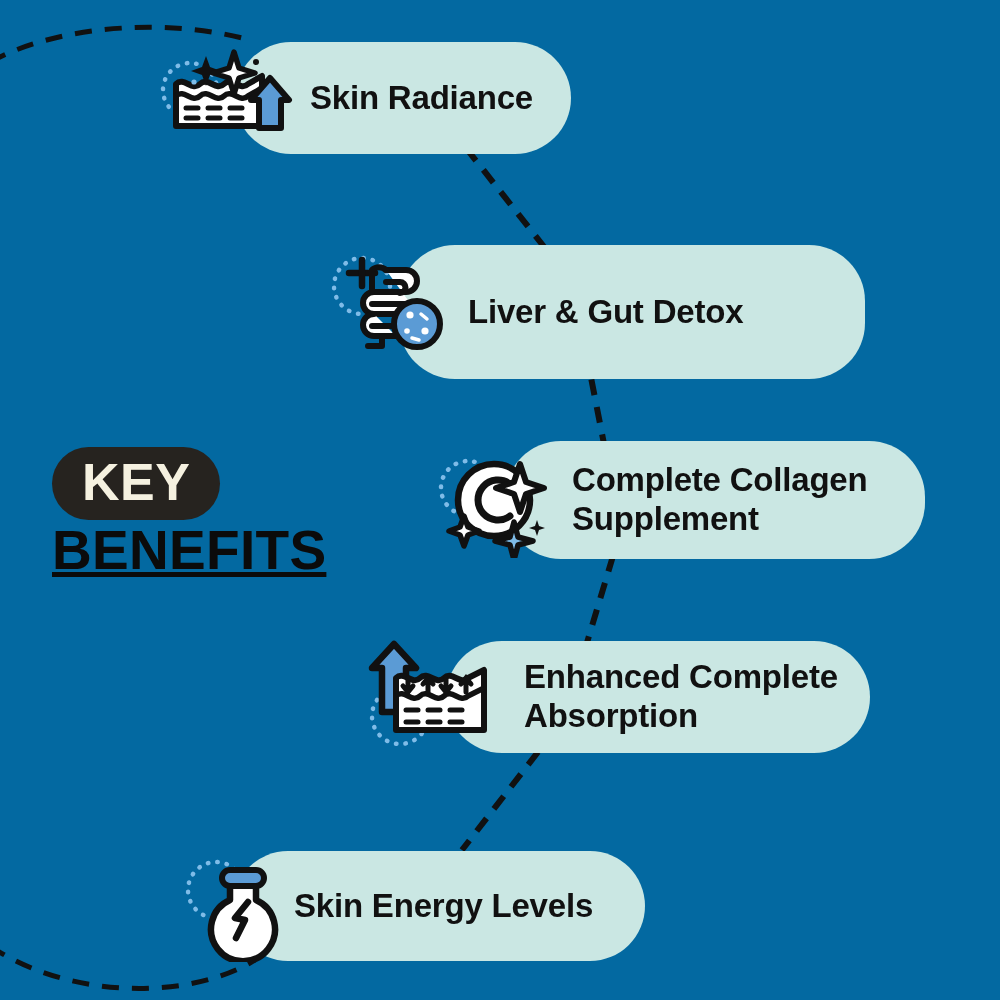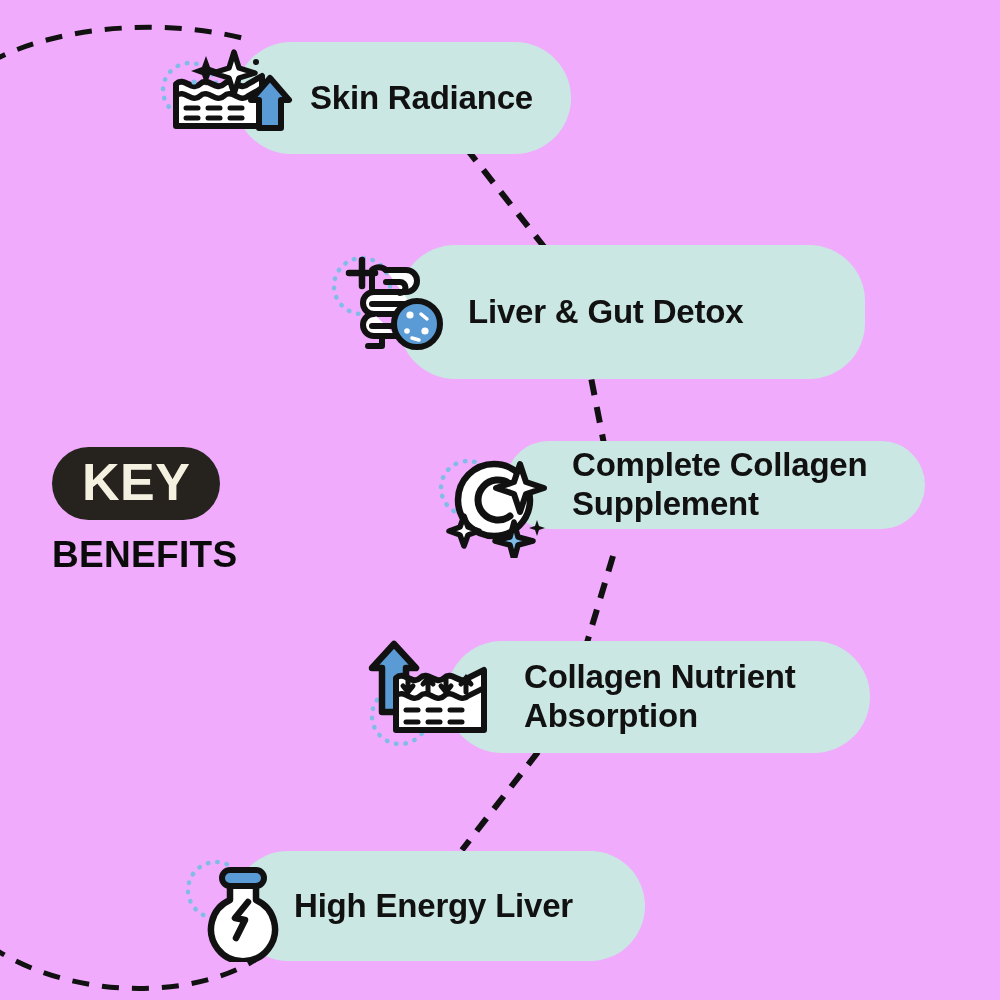--- a/index.html
+++ b/index.html
@@ -10,21 +10,21 @@
     width: 1000px;
     height: 1000px;
     overflow: hidden;
     background: #F7F3E3;
     font-family: "Liberation Sans", sans-serif;
   }
   #stage {
     position: relative;
     width: 1000px;
     height: 1000px;
-    background: #f0abfc;
+    background: #0369a1;
   }
   #bg-curves {
     position: absolute;
     left: 0; top: 0;
     width: 1000px;
     height: 1000px;
     pointer-events: none;
   }
   .pill {
     position: absolute;
@@ -58,26 +58,27 @@
     color: #F5F1E0;
     border-radius: 40px;
     padding: 9px 30px 12px 30px;
     font-size: 52px;
     font-weight: 800;
     letter-spacing: 0.5px;
     line-height: 1;
   }
   .benefits-word {
     display: block;
-    margin-top: 16px;
+    margin-top: 2px;
     color: #0B0B0B;
-    font-size: 37px;
+    font-size: 55px;
     font-weight: 800;
     letter-spacing: 0.3px;
     line-height: 1.05;
+    text-decoration: underline;
   }
 </style>
 </head>
 <body>
 
 <div id="stage">
 
   <svg id="bg-curves" viewBox="0 0 1000 1000">
     <path d="M -10 62 C 60 24, 170 18, 250 40" fill="none" stroke="#111111" stroke-width="5" stroke-dasharray="17 13" stroke-linecap="butt"></path>
     <path d="M -10 946 C 70 1000, 190 1000, 255 960" fill="none" stroke="#111111" stroke-width="5" stroke-dasharray="17 13" stroke-linecap="butt"></path>
@@ -148,21 +149,21 @@
         <circle cx="95" cy="76" r="23" fill="#5B9BD5" stroke="#111111" stroke-width="6"></circle>
         <circle cx="88" cy="67" r="3.6" fill="#FFFFFF"></circle>
         <circle cx="103" cy="83" r="3.6" fill="#FFFFFF"></circle>
         <circle cx="85" cy="83" r="2.8" fill="#FFFFFF"></circle>
         <line x1="99" y1="66" x2="105" y2="71" stroke="#FFFFFF" stroke-width="3.5" stroke-linecap="round"></line>
         <line x1="90" y1="90" x2="97" y2="92" stroke="#FFFFFF" stroke-width="3.5" stroke-linecap="round"></line>
       </g>
     </svg>
   </div>
 
-  <div class="pill" id="pill-2" style="left: 505px; top: 441px; width: 420px; height: 88px;">
+  <div class="pill" id="pill-2" style="left: 505px; top: 441px; width: 420px; height: 118px;">
     <span class="pill-label" id="label-2" style="margin-left: 67px;">Complete Collagen
 Supplement</span>
   </div>
 
   <div class="icon-wrap" id="icon-2" style="left: 432px; top: 444px; width: 136px; height: 114px;">
     <svg viewBox="0 0 136 114" width="136" height="114">
       <circle cx="36" cy="44" r="27" fill="none" stroke="#7FBCE8" stroke-width="4.5" stroke-linecap="round" stroke-dasharray="0.5 9"></circle>
 
       <g>
         <circle cx="62" cy="56" r="36" fill="#FFFFFF" stroke="#111111" stroke-width="6.5"></circle>
@@ -170,21 +171,21 @@
       </g>
 
       <path d="M88 20 L94 38 L112 44 L94 50 L88 68 L82 50 L64 44 L82 38 Z" fill="#FFFFFF" stroke="#111111" stroke-width="6" stroke-linejoin="round"></path>
       <path d="M32 72 L36 83 L47 87 L36 91 L32 102 L28 91 L17 87 L28 83 Z" fill="#FFFFFF" stroke="#111111" stroke-width="5.5" stroke-linejoin="round"></path>
       <path d="M82 78 L86 93 L101 97 L86 101 L82 116 L78 101 L63 97 L78 93 Z" fill="#7FBCE8" stroke="#111111" stroke-width="5.5" stroke-linejoin="round"></path>
       <path d="M105 76 L107 82 L113 84 L107 86 L105 92 L103 86 L97 84 L103 82 Z" fill="#111111"></path>
     </svg>
   </div>
 
   <div class="pill" id="pill-3" style="left: 446px; top: 641px; width: 424px; height: 112px;">
-    <span class="pill-label" id="label-3" style="margin-left: 78px;">Collagen Nutrient
+    <span class="pill-label" id="label-3" style="margin-left: 78px;">Enhanced Complete
 Absorption</span>
   </div>
 
   <div class="icon-wrap" id="icon-3" style="left: 358px; top: 638px; width: 150px; height: 118px;">
     <svg viewBox="0 0 150 118" width="150" height="118">
       <circle cx="42" cy="78" r="28" fill="none" stroke="#7FBCE8" stroke-width="4.5" stroke-linecap="round" stroke-dasharray="0.5 9"></circle>
 
       <g>
         <path d="M36 6 L58 30 L48 30 L48 74 L24 74 L24 30 L14 30 Z" fill="#5B9BD5" stroke="#111111" stroke-width="6.5" stroke-linejoin="round"></path>
       </g>
@@ -205,21 +206,21 @@
           <line x1="92" y1="72" x2="104" y2="72"></line>
           <line x1="48" y1="84" x2="60" y2="84"></line>
           <line x1="70" y1="84" x2="82" y2="84"></line>
           <line x1="92" y1="84" x2="104" y2="84"></line>
         </g>
       </g>
     </svg>
   </div>
 
   <div class="pill" id="pill-4" style="left: 233px; top: 851px; width: 412px; height: 110px;">
-    <span class="pill-label" id="label-4" style="margin-left: 61px;">High Energy Liver</span>
+    <span class="pill-label" id="label-4" style="margin-left: 61px;">Skin Energy Levels</span>
   </div>
 
   <div class="icon-wrap" id="icon-4" style="left: 178px; top: 852px; width: 118px; height: 110px;">
     <svg viewBox="0 0 118 110" width="118" height="110">
       <circle cx="38" cy="38" r="28" fill="none" stroke="#7FBCE8" stroke-width="4.5" stroke-linecap="round" stroke-dasharray="0.5 9"></circle>
 
       <g>
         <path d="M52 32 L52 48 A32 32 0 1 0 78 48 L78 32 Z" fill="#FFFFFF" stroke="#111111" stroke-width="6.5" stroke-linejoin="round"></path>
         <rect x="44" y="18" width="42" height="16" rx="8" fill="#5B9BD5" stroke="#111111" stroke-width="6"></rect>
       </g>

